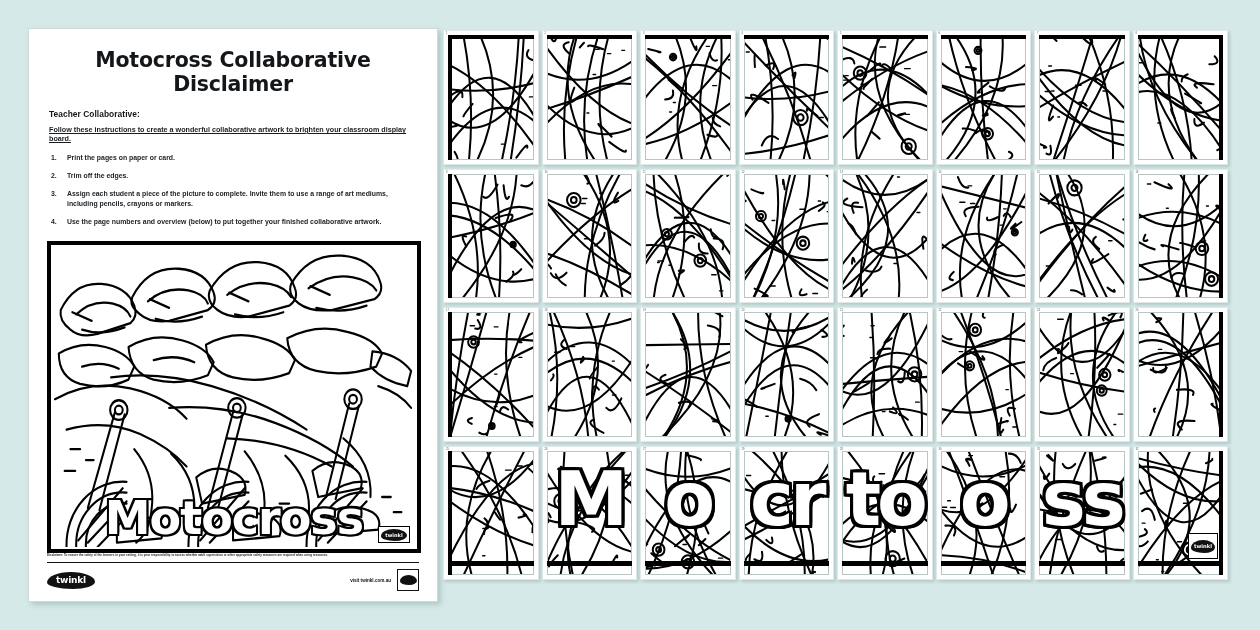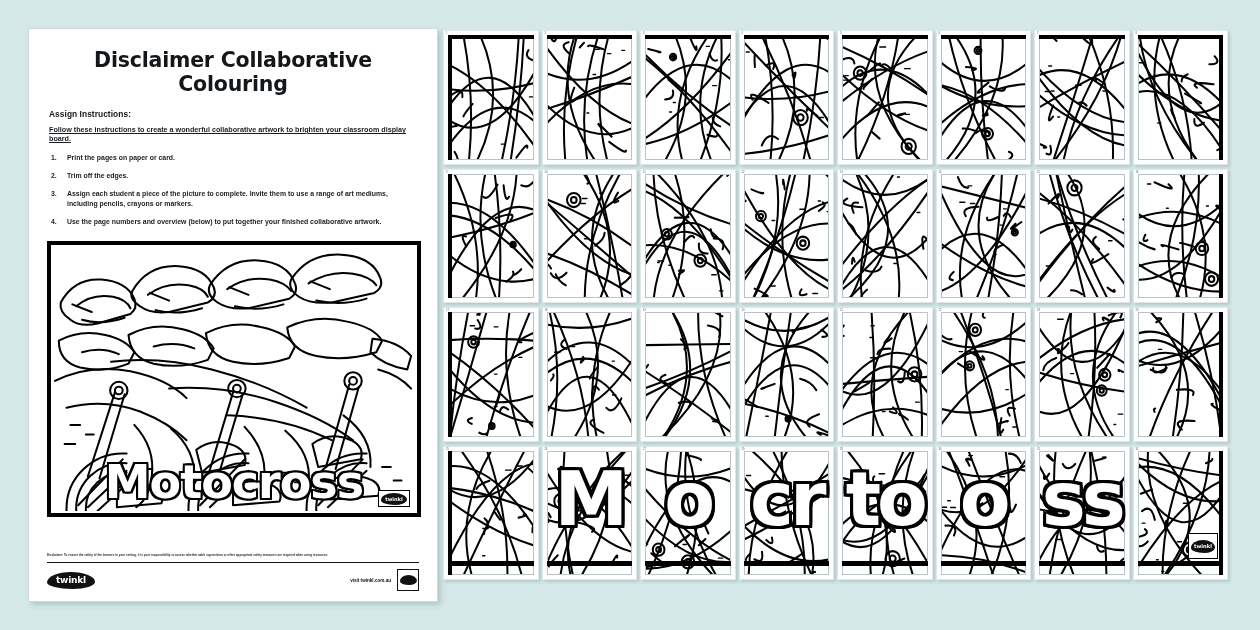--- a/index.html
+++ b/index.html
@@ -45,21 +45,21 @@
     margin: 0 0 8px 0; line-height: 1.45;
     display: flex; gap: 6px; padding-left: 4px;
   }
   ol.steps li .num { width: 10px; flex: 0 0 10px; }
   ol.steps li .txt { flex: 1 1 auto; padding-right: 10px; }
 
   
   #cover-art-frame {
     position: absolute;
     left: 18px; top: 212px;
-    width: 374px; height: 276px;
+    width: 374px; height: 312px;
     background: #fff;
     border: 4px solid #000;
   }
   #cover-art-frame .inner {
     position: absolute; inset: 2px;
     overflow: hidden; background: #fff;
   }
   #cover-art-frame svg { display: block; width: 100%; height: 100%; }
 
   .wordmark {
@@ -193,23 +193,23 @@
   }
   .edge-left { position:absolute; left:4px; top:4px; bottom:4px; width:4px; background:#000; z-index:3; }
   .edge-top  { position:absolute; left:4px; right:4px; top:4px; height:4px; background:#000; z-index:3; }
   .edge-right{ position:absolute; right:4px; top:4px; bottom:4px; width:4px; background:#000; z-index:3; }
 </style>
 </head>
 <body style="background: rgb(213, 233, 232);">
 
 <div id="cover-page">
 
-  <h1 id="cover-title">Disclaimer Collaborative Colouring</h1>
-
-  <div class="teacher-head">Assign Instructions:</div>
+  <h1 id="cover-title">Motocross Collaborative Disclaimer</h1>
+
+  <div class="teacher-head">Teacher Collaborative:</div>
   <div class="intro-line">Follow these instructions to create a wonderful collaborative artwork to brighten your classroom display board.</div>
 
   <ol class="steps" id="steps-list">
       <li>
         <span class="num">1.</span>
         <span class="txt">Print the pages on paper or card.</span>
       </li>
       <li>
         <span class="num">2.</span>
         <span class="txt">Trim off the edges.</span>

